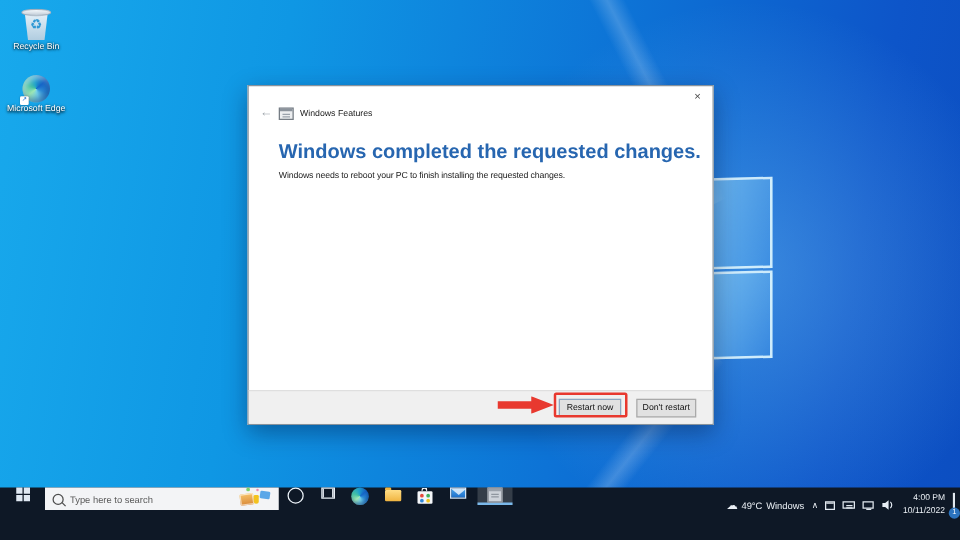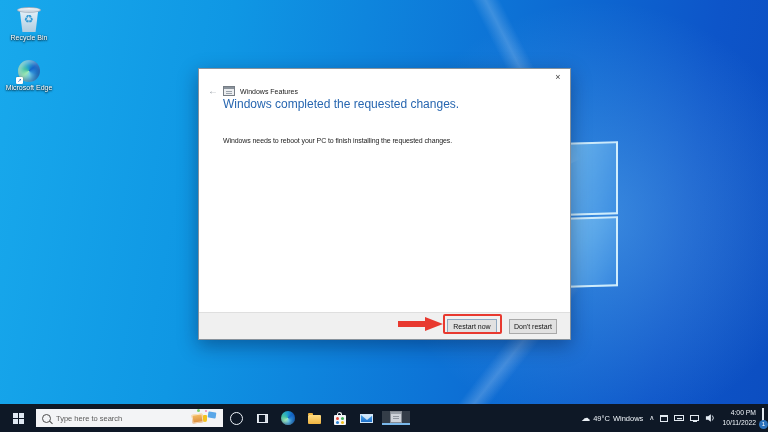--- a/index.html
+++ b/index.html
@@ -40,35 +40,35 @@
       border:1px solid #87929c;box-shadow:0 6px 18px rgba(0,20,60,.40);}
   .dlg-close{position:absolute;top:2px;right:5px;width:14px;height:12px;text-align:center;
       font-size:9px;line-height:12px;color:#444;cursor:default;}
   .dlg-head{position:absolute;left:9px;top:17px;display:flex;align-items:center;gap:5px;}
   .dlg-back{font-size:10px;color:#9aa1a8;line-height:10px;}
   .win-glyph{position:relative;width:12px;height:10px;border:1px solid #767d85;background:#eceef0;box-sizing:border-box;}
   .win-glyph::before{content:"";position:absolute;left:0;top:0;right:0;height:2px;background:#8b939c;}
   .win-glyph::after{content:"";position:absolute;left:2px;top:4px;width:6px;height:1px;
       background:#9aa2ab;box-shadow:0 2px 0 #9aa2ab;}
   .dlg-title{font-size:7px;color:#1a1a1a;}
-  .dlg-heading{position:absolute;left:24px;top:28px;font-size:12px;color:#2766b0;}
+  .dlg-heading{position:absolute;left:24px;top:44px;font-size:16px;color:#2766b0;font-weight:bold;}
   .dlg-body{position:absolute;left:24px;top:68px;font-size:7px;letter-spacing:-0.1px;color:#1c1c1c;}
   .dlg-footer{position:absolute;left:0;bottom:0;width:100%;height:27px;background:#f0f0f0;
       border-top:1px solid #dfdfdf;box-sizing:border-box;}
   .btn{position:absolute;display:flex;align-items:center;justify-content:center;
       background:#e1e1e1;border:1px solid #a9a9a9;font-size:7px;color:#111;box-sizing:border-box;}
   .btn-restart{left:248px;top:250px;width:50px;height:14px;border-color:#8fa8c0;}
   .btn-dont{left:310px;top:250px;width:48px;height:15px;}
   
   .anno-box{position:absolute;left:443px;top:314px;width:59px;height:20px;
       border:2px solid #e8392f;border-radius:2px;box-sizing:border-box;z-index:30;}
   .anno-arrow{position:absolute;left:398px;top:317px;z-index:30;}
   
-  .taskbar{position:absolute;left:0;bottom:0;width:768px;height:28px;background:#0e1826;
-      display:flex;align-items:center;}
+  .taskbar{position:absolute;left:0;bottom:0;width:768px;height:42px;background:#0e1826;
+      display:flex;align-items:flex-start;}
   .tb-start{width:36px;display:flex;align-items:center;justify-content:center;}
   .winlogo{display:grid;grid-template-columns:5px 5px;grid-template-rows:5px 5px;gap:1px;}
   .winlogo span{background:#dfe8f2;}
   .tb-search{width:187px;background:#f3f4f6;display:flex;align-items:center;gap:5px;padding:0 6px;box-sizing:border-box;}
   .mag{position:relative;width:7px;height:7px;border:1.2px solid #4d4d4d;border-radius:50%;flex:none;}
   .mag::after{content:"";position:absolute;right:-3px;bottom:-2px;width:4px;height:1.2px;background:#4d4d4d;transform:rotate(45deg);}
   .search-txt{font-size:7.5px;color:#5a5a5a;flex:1;white-space:nowrap;}
   .hl-ico{position:relative;width:26px;height:18px;flex:none;}
   .hl-book{position:absolute;left:1px;top:5px;width:11px;height:9px;background:linear-gradient(#f6c168,#d98a3a);
       border-radius:1px;transform:rotate(-8deg);box-shadow:inset 0 0 0 1px rgba(255,255,255,.6);}

